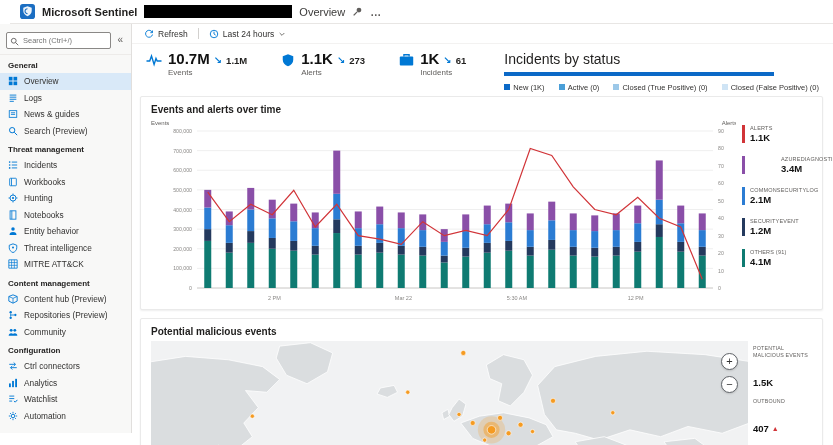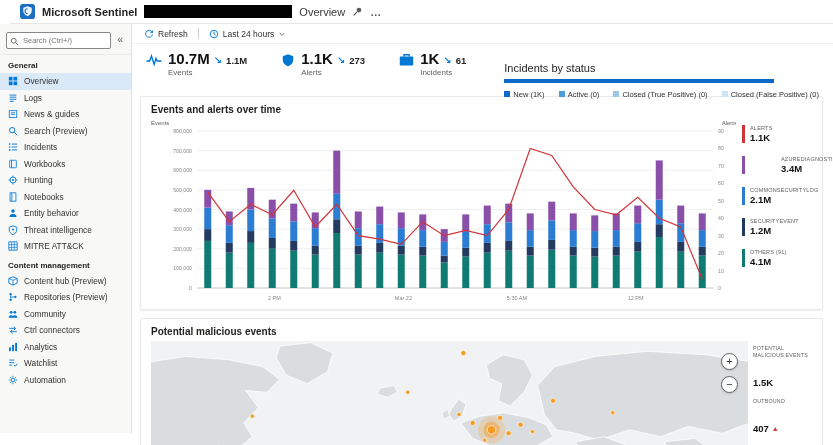--- a/index.html
+++ b/index.html
@@ -46,21 +46,21 @@
   
   .stats-row{height:46px;display:flex;align-items:flex-start;padding:6px 14px 0 14px;gap:34px;}
   .stat{display:flex;gap:6px;}
   .stat-icon{color:#0078d4;margin-top:3px;display:flex;}
   .stat-vals{display:flex;align-items:baseline;gap:4px;}
   .stat-value{font-size:15px;font-weight:bold;color:#111;}
   .delta-arrow{color:#0078d4;font-size:10px;font-weight:bold;}
   .stat-delta{font-size:9.5px;font-weight:bold;color:#201f1e;}
   .stat-label{font-size:8px;color:#605e5c;margin-top:1px;}
   .status-block{flex:1;margin-left:4px;padding-top:1px;min-width:0;}
-  .status-title{font-size:11px;color:#201f1e;margin-top:11px;}
+  .status-title{font-size:14px;color:#201f1e;}
   .status-bar{width:270px;height:4px;margin:5px 0 6px;}
   .status-legend{display:flex;align-items:center;gap:7px;font-size:7.5px;color:#323130;flex-wrap:nowrap;}
   .sl-item{display:flex;align-items:center;gap:3px;white-space:nowrap;}
   .sl-swatch{width:6px;height:6px;display:inline-block;}
   .sl-div{width:1px;height:10px;background:#d2d0ce;}
 
   
   .card{margin:6px 10px 0 8px;border:1px solid #eaeaea;border-radius:2px;background:#fff;
     box-shadow:0 1px 2px rgba(0,0,0,.07);padding:7px 10px;}
   .card-title{font-size:10px;font-weight:bold;color:#201f1e;}
@@ -154,20 +154,21 @@
         </div>
         <div class="sb-item" data-interactable="true">
           <span class="sb-icon" data-interactable="false">
             <svg viewBox="0 0 12 12" width="10" height="10" fill="currentColor" aria-hidden="true">
               <circle cx="5" cy="5" r="3.2" fill="none" stroke="currentColor" stroke-width="1.2"></circle>
               <path d="M7.5 7.5L11 11" stroke="currentColor" stroke-width="1.2"></path>
             </svg>
           </span>
           <span class="sb-label" data-interactable="false">Search (Preview)</span>
         </div>
+        <div class="sb-section-title" data-interactable="false">Threat management</div>
         <div class="sb-item" data-interactable="true">
           <span class="sb-icon" data-interactable="false">
             <svg viewBox="0 0 12 12" width="10" height="10" fill="currentColor" aria-hidden="true">
               <circle cx="2" cy="2.5" r="1"></circle>
               <circle cx="2" cy="6" r="1"></circle>
               <circle cx="2" cy="9.5" r="1"></circle>
               <path d="M4.5 2.5H11M4.5 6H11M4.5 9.5H11" stroke="currentColor" stroke-width="1.1" fill="none"></path>
             </svg>
           </span>
           <span class="sb-label" data-interactable="false">Incidents</span>
@@ -251,20 +252,21 @@
         <div class="sb-item" data-interactable="true">
           <span class="sb-icon" data-interactable="false">
             <svg viewBox="0 0 12 12" width="10" height="10" fill="currentColor" aria-hidden="true">
               <circle cx="3.8" cy="4" r="1.7"></circle>
               <circle cx="8.2" cy="4" r="1.7"></circle>
               <path d="M0.8 10.5a3 3 0 0 1 6 0zM5.2 10.5a3 3 0 0 1 6 0z"></path>
             </svg>
           </span>
           <span class="sb-label" data-interactable="false">Community</span>
         </div>
+        <div class="sb-section-title" data-interactable="false">Configuration</div>
         <div class="sb-item" data-interactable="true">
           <span class="sb-icon" data-interactable="false">
             <svg viewBox="0 0 12 12" width="10" height="10" fill="currentColor" aria-hidden="true">
               <path d="M1.5 4h7.3M10.5 8H3.2" stroke="currentColor" stroke-width="1.1" fill="none"></path>
               <path d="M6.8 1.8L9 4 6.8 6.2M5.2 10.2L3 8l2.2-2.2" stroke="currentColor" stroke-width="1.1" fill="none"></path>
             </svg>
           </span>
           <span class="sb-label" data-interactable="false">Ctrl connectors</span>
         </div>
         <div class="sb-item" data-interactable="true">

